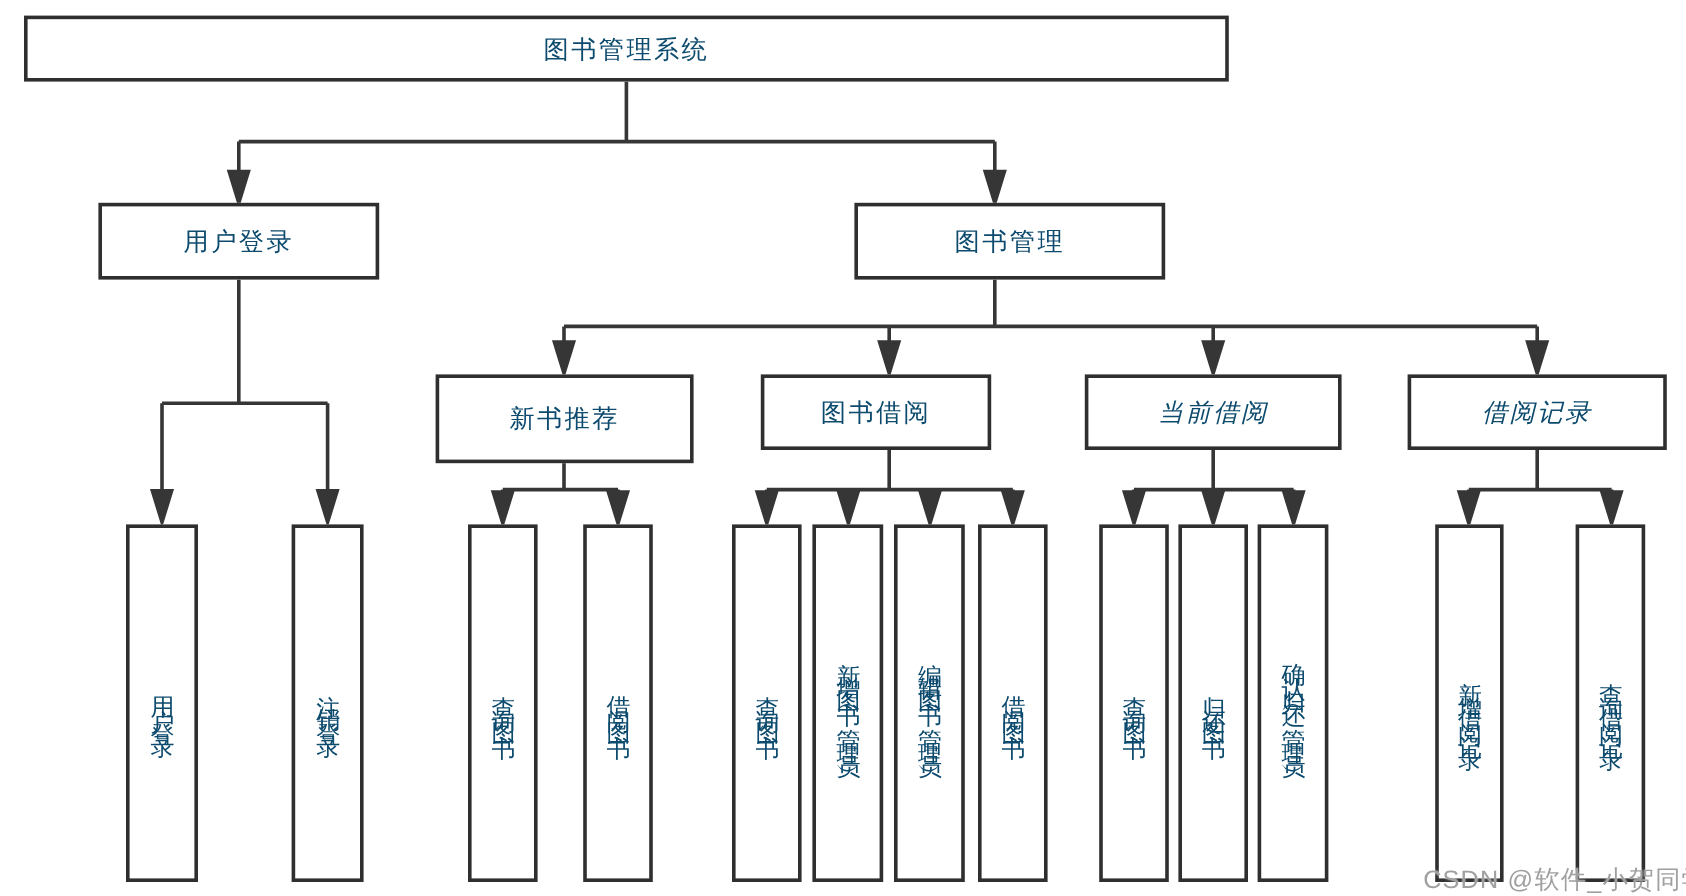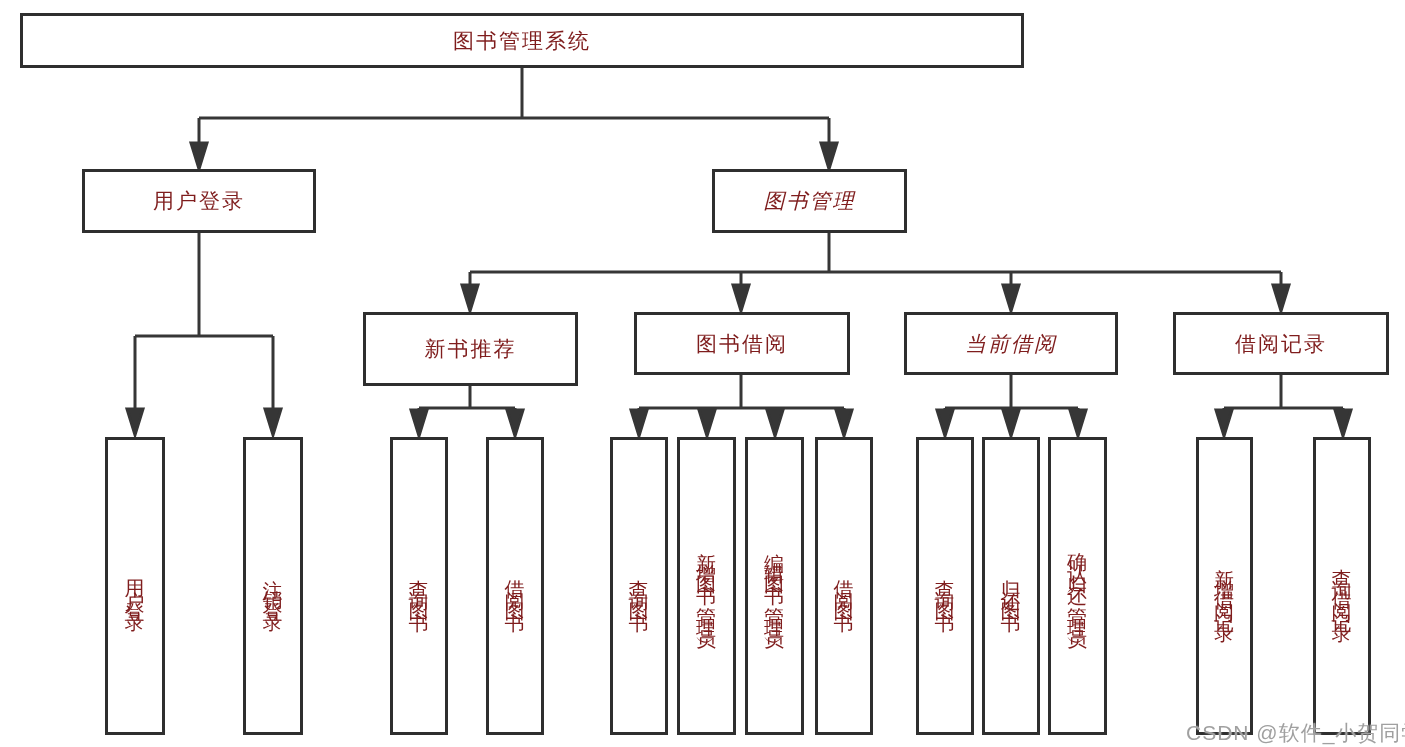--- a/index.html
+++ b/index.html
@@ -20,21 +20,21 @@
     left: 0; top: 0;
     width: 1405px;
     height: 747px;
     z-index: 1;
   }
   .box {
     position: absolute;
     box-sizing: border-box;
     border: 3px solid #2f2f2f;
     background: #ffffff;
-    color: #7f1d1d;
+    color: #0c4a6e;
     display: flex;
     align-items: center;
     justify-content: center;
     z-index: 2;
     font-size: 21px;
     letter-spacing: 2px;
     white-space: nowrap;
   }
   .vbox {
     writing-mode: vertical-rl;
@@ -99,26 +99,26 @@
     <g stroke="#363636" stroke-width="3" fill="#363636">
       <path d="M1281 375 V408 M1224 408 H1343 M1224 408 V412 M1343 408 V412" fill="none"></path>
       <polygon points="1216,410 1232,410 1224,436"></polygon>
       <polygon points="1335,410 1351,410 1343,436"></polygon>
     </g>
   </svg>
 
   <div class="box" style="left:20px; top:13px; width:1004px; height:55px;">图书管理系统</div>
 
   <div class="box" style="left:82px; top:169px; width:234px; height:64px;">用户登录</div>
-  <div class="box" style="left:712px; top:169px; width:195px; height:64px;font-style:italic;">图书管理</div>
+  <div class="box" style="left:712px; top:169px; width:259px; height:64px;">图书管理</div>
 
   <div class="box" style="left:363px; top:312px; width:215px; height:74px;">新书推荐</div>
-  <div class="box" style="left:634px; top:312px; width:216px; height:63px;">图书借阅</div>
+  <div class="box" style="left:634px; top:312px; width:192px; height:63px;">图书借阅</div>
   <div class="box" style="left:904px; top:312px; width:214px; height:63px;font-style:italic;">当前借阅</div>
-  <div class="box" style="left:1173px; top:312px; width:216px; height:63px;">借阅记录</div>
+  <div class="box" style="left:1173px; top:312px; width:216px; height:63px;font-style:italic;">借阅记录</div>
 
   <div class="box vbox" style="left:105px; top:437px; width:60px; height:298px;">用户登录</div>
   <div class="box vbox" style="left:243px; top:437px; width:60px; height:298px;">注销登录</div>
 
   <div class="box vbox" style="left:390px; top:437px; width:58px; height:298px;">查询图书</div>
   <div class="box vbox" style="left:486px; top:437px; width:58px; height:298px;">借阅图书</div>
 
   <div class="box vbox" style="left:610px; top:437px; width:58px; height:298px;">查询图书</div>
   <div class="box vbox" style="left:677px; top:437px; width:59px; height:298px;">新增图书（管理员）</div>
   <div class="box vbox" style="left:745px; top:437px; width:59px; height:298px;">编辑图书（管理员）</div>

